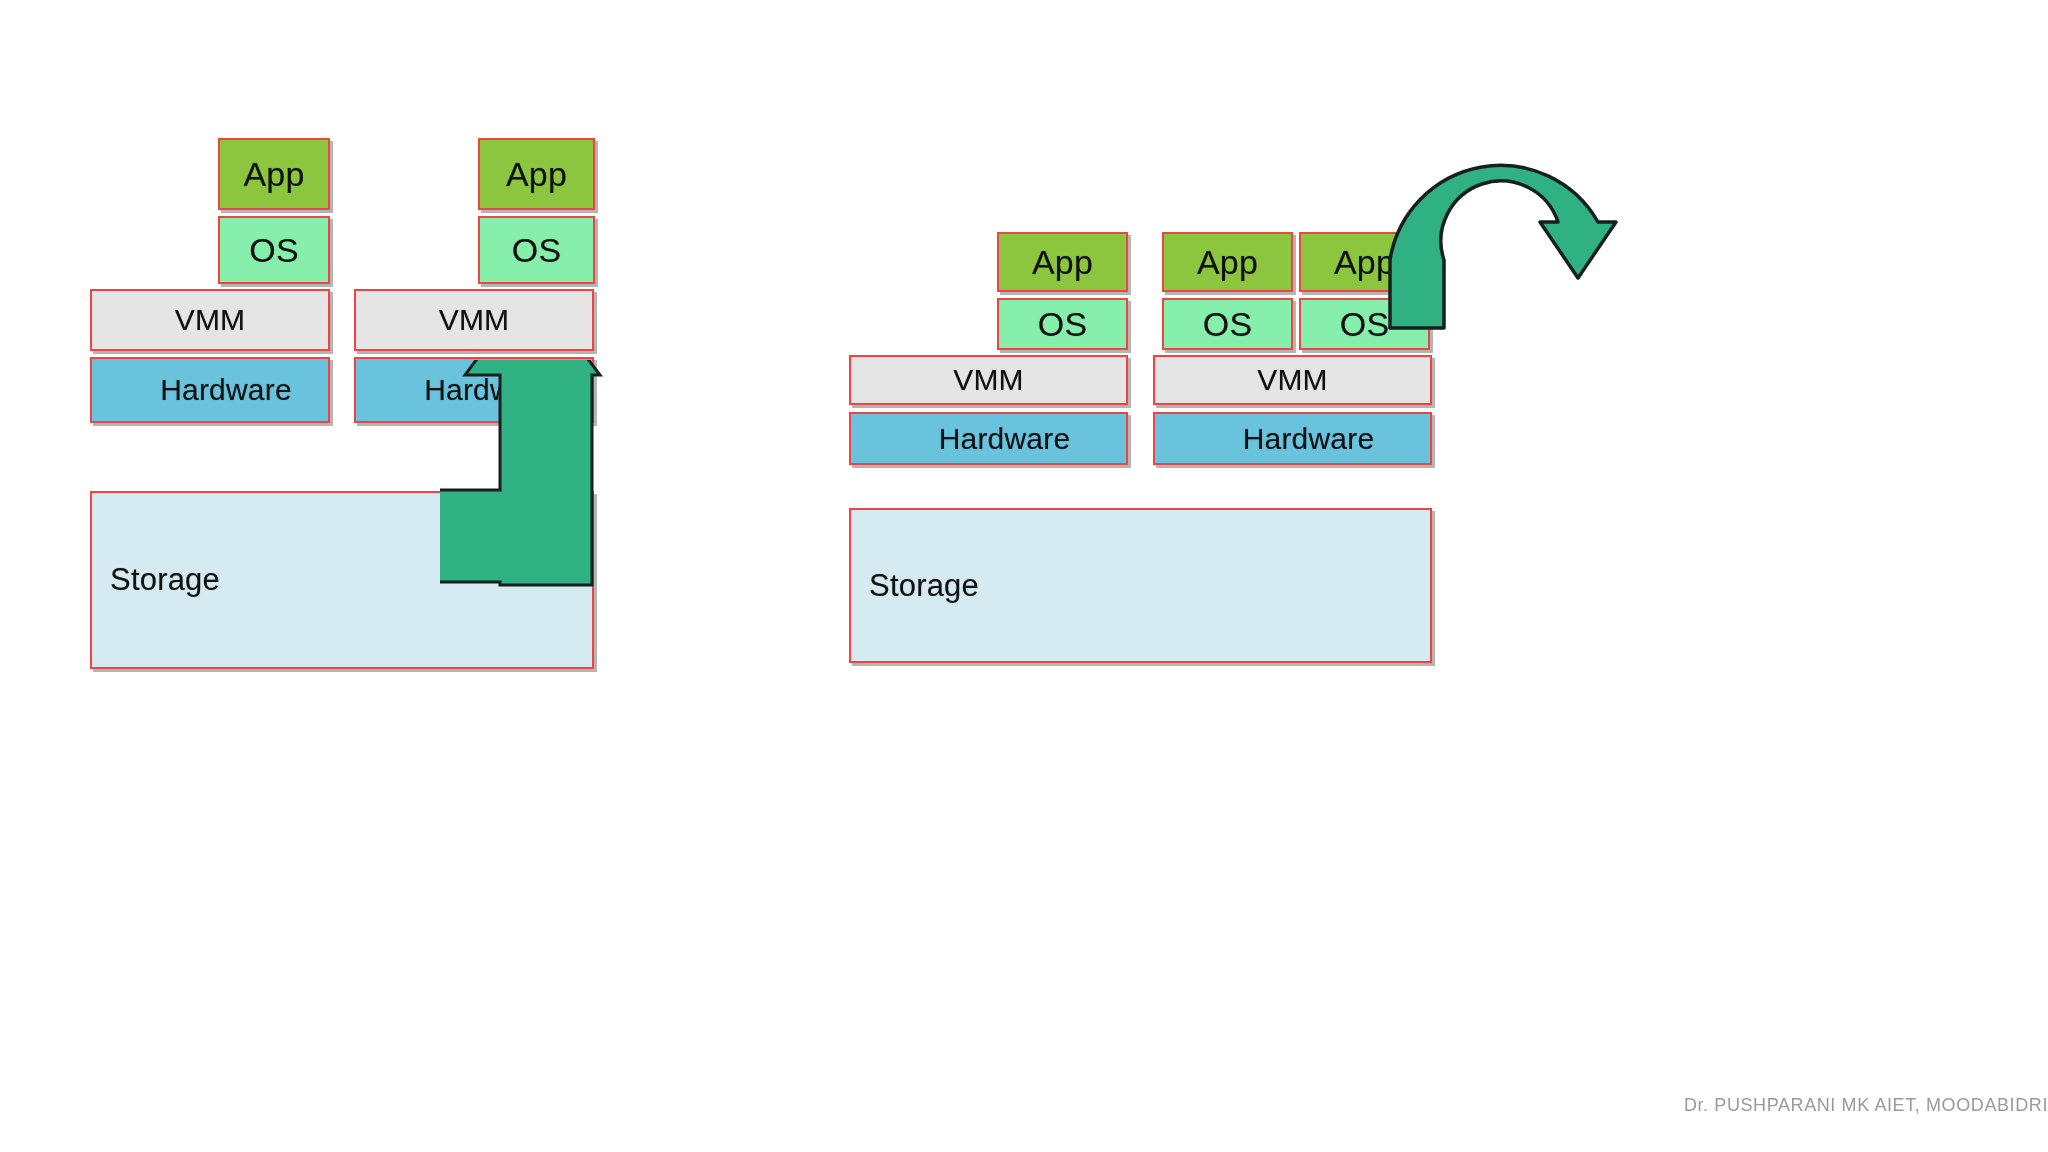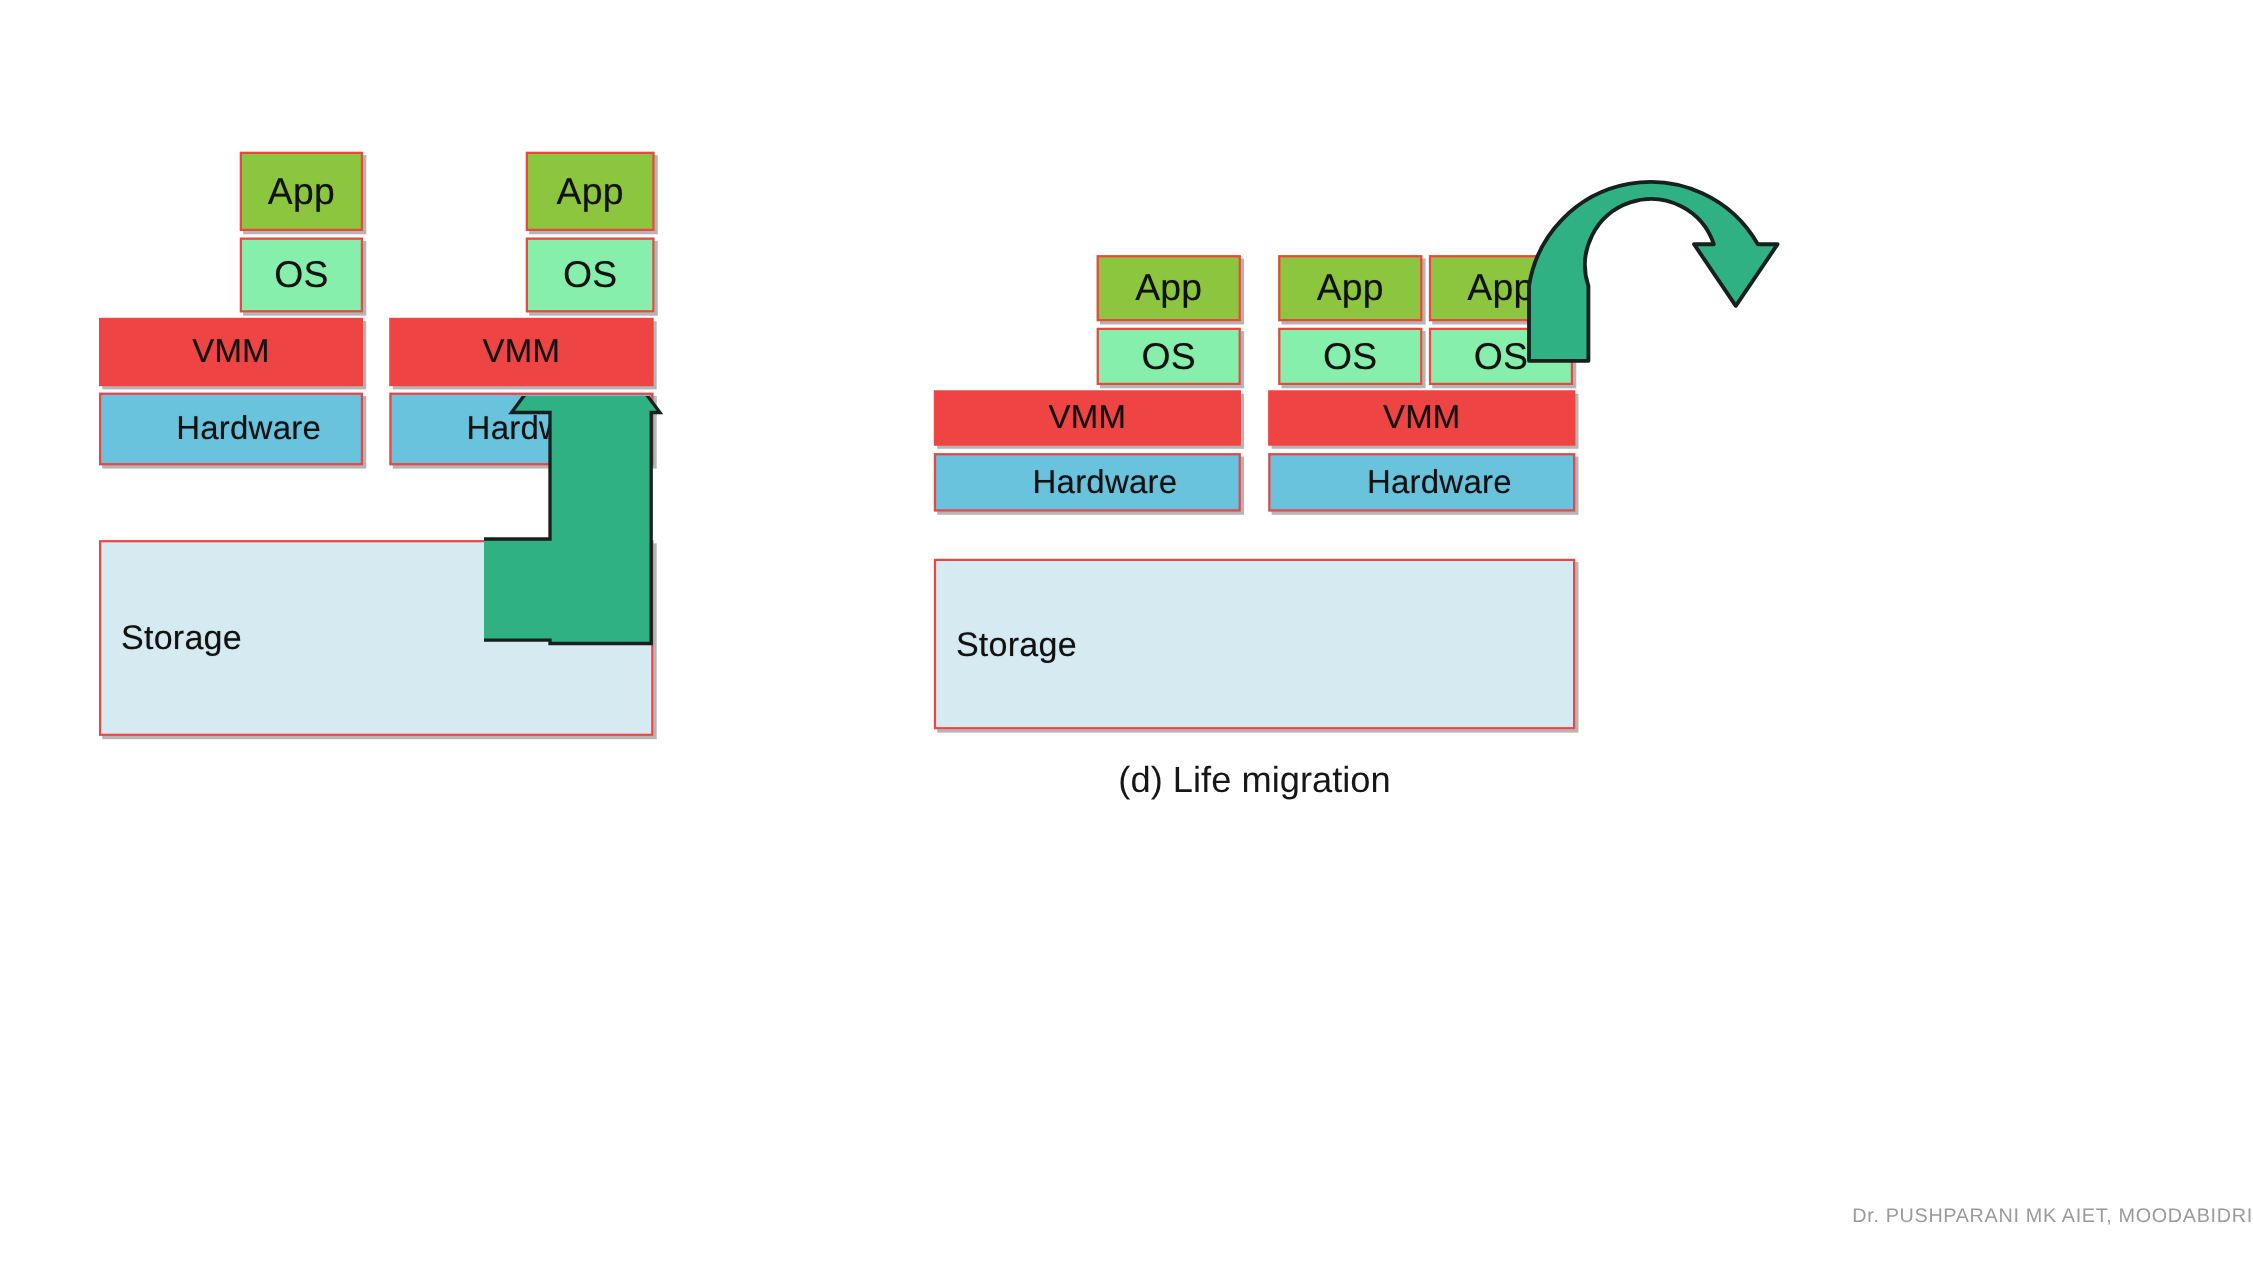--- a/index.html
+++ b/index.html
@@ -32,21 +32,21 @@
     color: #111111;
     font-family: "Liberation Sans", sans-serif;
     font-weight: 400;
     letter-spacing: .2px;
     box-shadow: 3px 3px 0 rgba(120,120,120,.55);
     text-shadow: 0 0 1px rgba(0,0,0,.35);
   }
 
   .box.app      { background: #8CC63E; font-size: 34px; }
   .box.os       { background: #86efac; font-size: 34px; }
-  .box.vmm      { background: #ef4444; font-size: 30px; text-align: right; }
+  .box.vmm      { background: #e5e5e5; font-size: 30px; text-align: right; }
   .box.hardware { background: #69C3DD; font-size: 30px; padding-left: 32px; }
 
   .box.storage {
     background: #D5EBF1;
     font-size: 31px;
     align-items: flex-start;
     justify-content: flex-start;
     padding: 14px;
   }
   .box.storage .storage-label {
@@ -154,17 +154,16 @@
   <div class="box os" style="left:1299px; top:298px; width:131px; height:52px;">OS</div>
 
   <div class="box vmm" style="left:1153px; top:355px; width:279px; height:50px;">VMM</div>
 
   <div class="box hardware" style="left:1153px; top:412px; width:279px; height:53px;">Hardware</div>
 
   <div class="box storage" style="left:849px; top:508px; width:583px; height:155px;">
     <span class="storage-label">Storage</span>
   </div>
 
-  <div class="caption" style="left:849px; top:690px; width:583px;">(d) Life migration</div>
 
   <div class="footer">Dr. PUSHPARANI MK    AIET,   MOODABIDRI</div>
 
 </div>
 
 </body></html>

